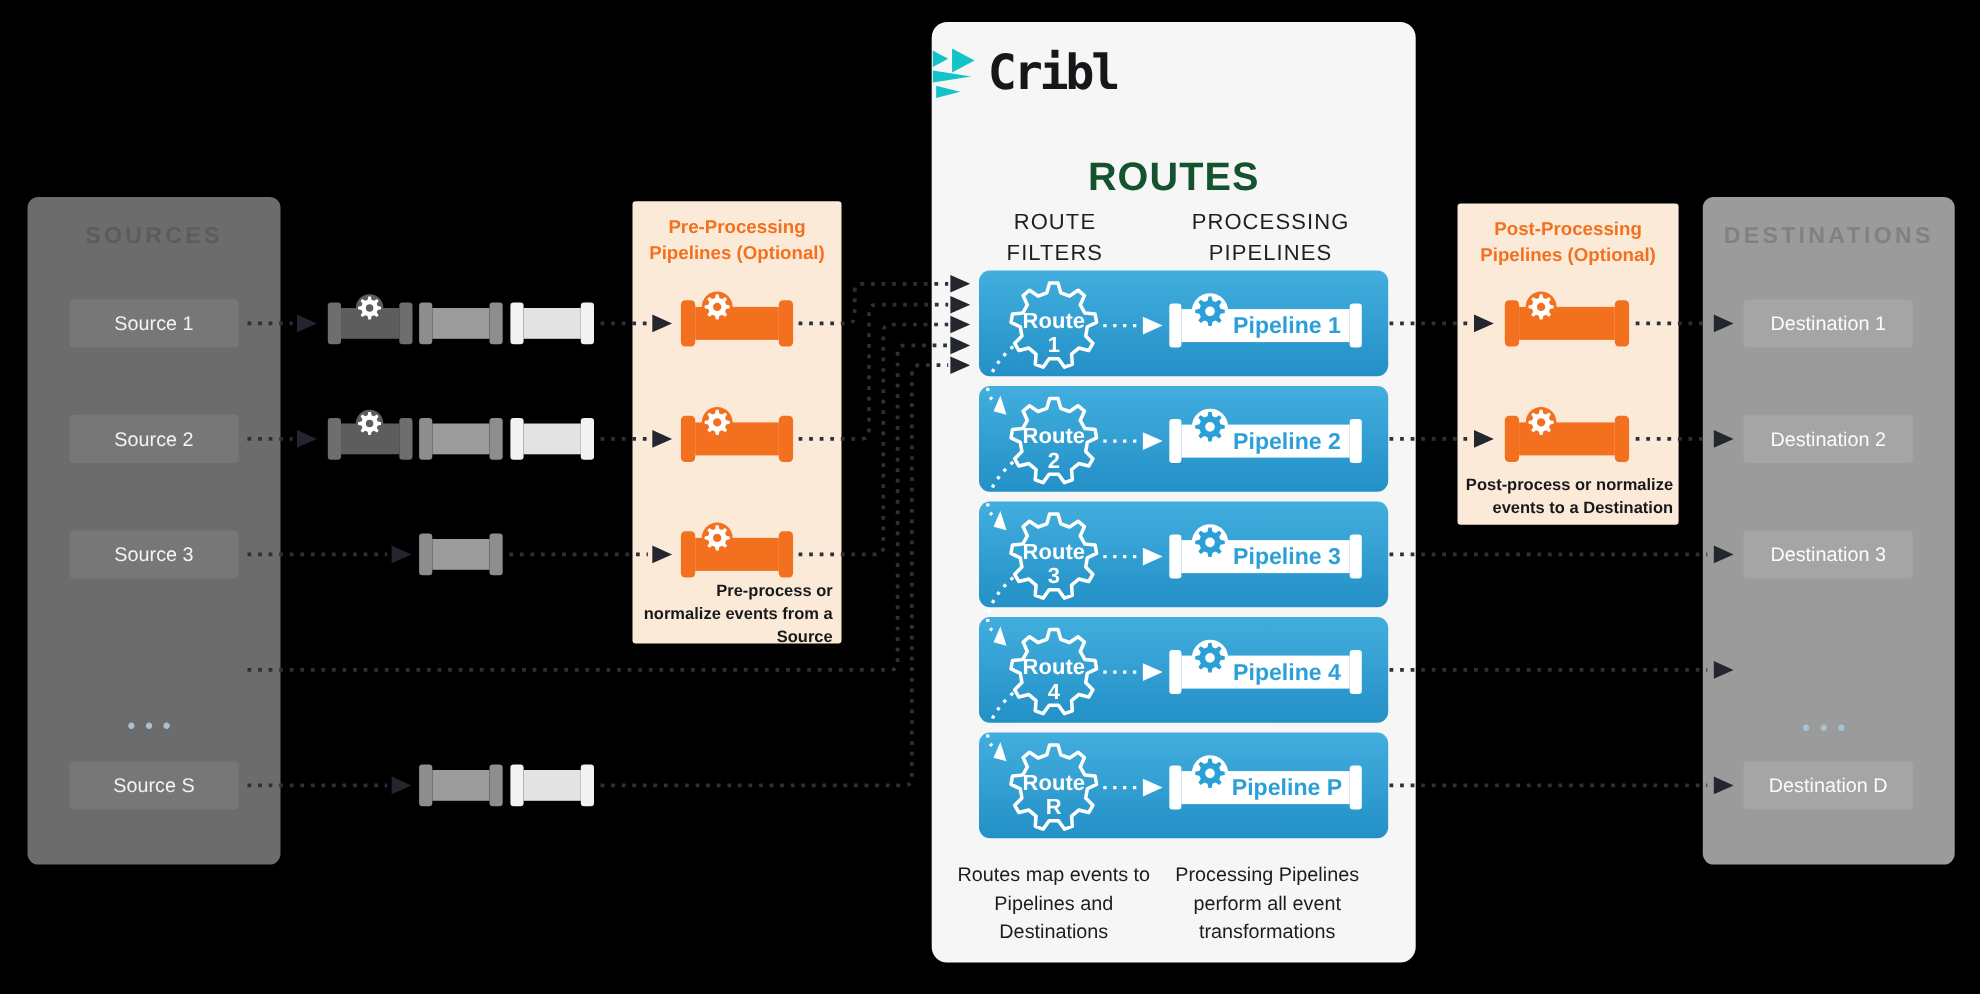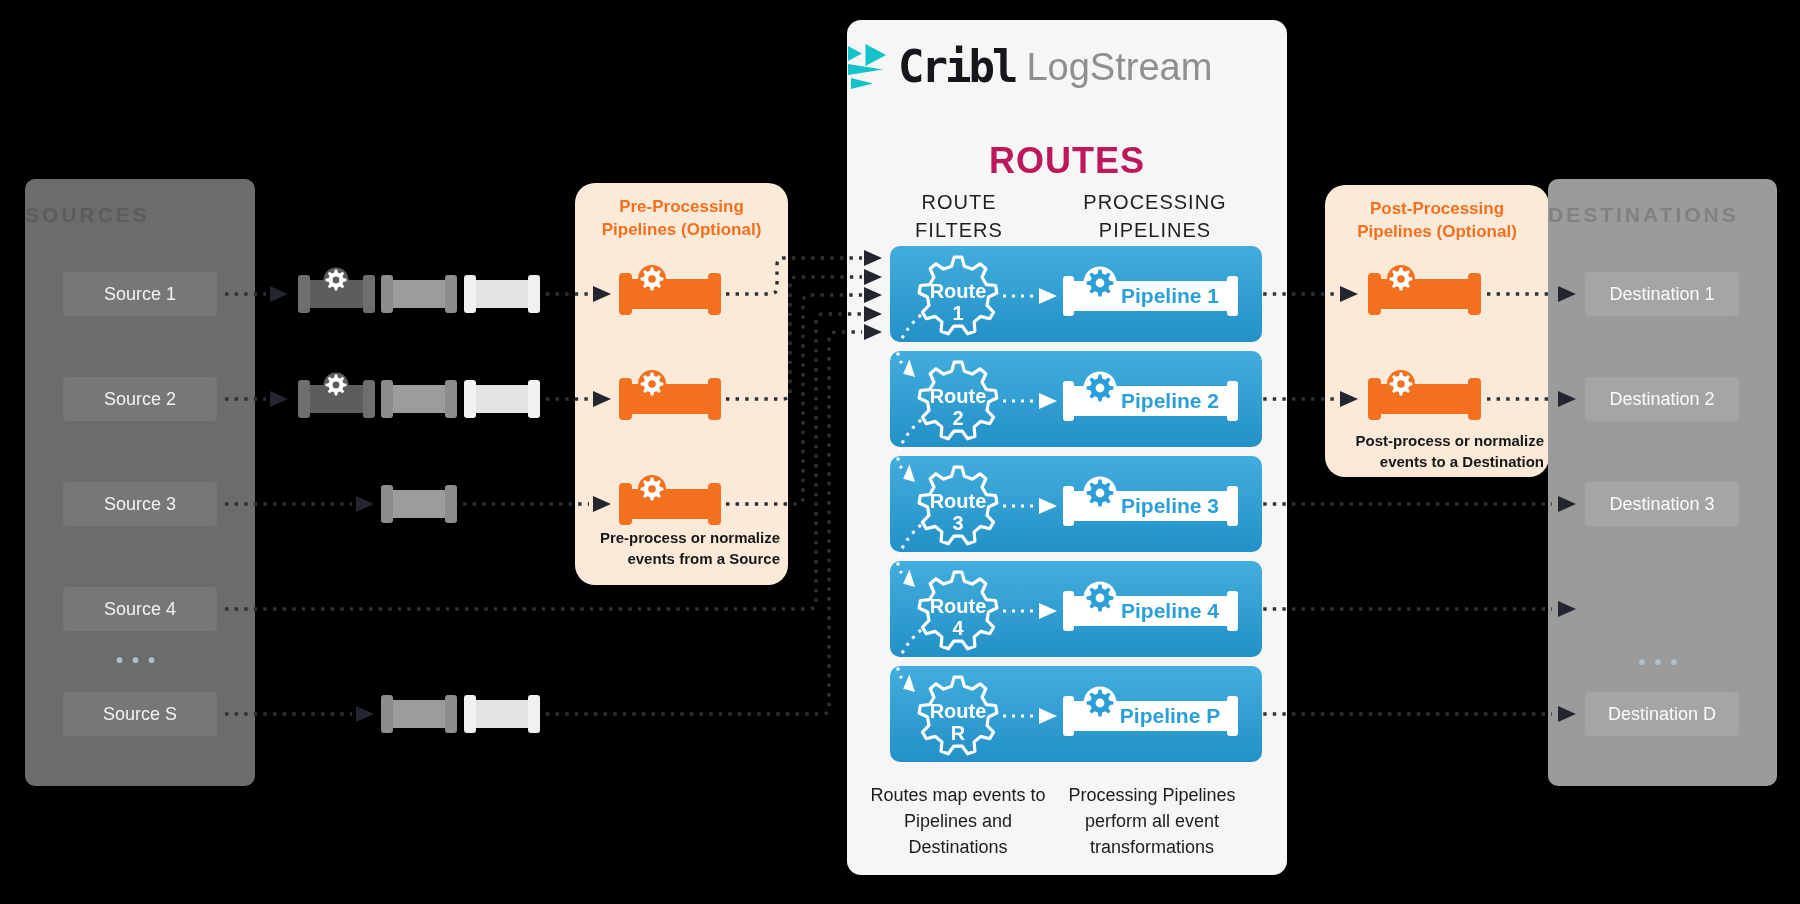--- a/index.html
+++ b/index.html
@@ -1,50 +1,50 @@
 <!DOCTYPE html>
 <html><head>
 <meta charset="utf-8">
 <style>
   html,body{margin:0;padding:0;background:#000;}
   #canvas{position:relative;width:1800px;height:904px;background:#000;overflow:hidden;
           font-family:"Liberation Sans",sans-serif;}
   .panel{position:absolute;border-radius:12px;}
   
-  .gray-panel .panel-title{position:absolute;left:0;right:0;top:24px;
+  .gray-panel .panel-title{position:absolute;left:0;right:0;top:24px;text-align:center;
       font-size:21px;font-weight:bold;letter-spacing:3px;}
   .row-item{position:absolute;width:154px;height:44px;border-radius:4px;
       display:flex;align-items:center;justify-content:center;font-size:18px;}
   .ellipsis{position:absolute;left:0;right:0;text-align:center;font-size:20px;
       font-weight:bold;letter-spacing:9px;color:#a9c2d2;}
   #sources-panel{left:25px;top:179px;width:230px;height:607px;background:#6c6c6c;border-radius:10px;}
   #sources-panel .panel-title{color:#5c5c5c;}
   #sources-panel .row-item{left:38px;background:#777777;color:#f3f3f3;}
   #destinations-panel{left:1548px;top:179px;width:229px;height:607px;background:#9b9b9b;border-radius:10px;}
   #destinations-panel .panel-title{color:#818181;}
   #destinations-panel .row-item{left:37px;background:#a5a5a5;color:#fbfbfb;}
   
-  .peach{background:#fcead9;border-radius:20px;padding-left:23px;}
+  .peach{background:#fcead9;border-radius:3px;}
   .peach .p-title{position:absolute;left:0;right:0;top:13px;text-align:center;
       color:#f3701f;font-size:17px;font-weight:bold;line-height:1.35;}
   .peach .p-caption{position:absolute;text-align:right;color:#17181a;
       font-size:15px;font-weight:600;line-height:1.4;}
   #pre-panel{left:575px;top:183px;width:190px;height:402px;}
   #pre-panel .p-caption{left:8px;right:8px;top:344px;}
   #post-panel{left:1325px;top:185px;width:201px;height:292px;}
   #post-panel .p-caption{left:5px;right:5px;top:245px;}
   
   #center-panel{left:847px;top:20px;width:440px;height:855px;background:#f6f6f6;border-radius:14px;}
   .logo-row{position:absolute;top:24px;left:0;right:0;display:flex;
       align-items:center;gap:11px;}
   .brand{font-family:"DejaVu Sans Mono",monospace;font-weight:bold;font-size:44px;
       letter-spacing:-3px;color:#15171a;line-height:1;}
   .product{font-size:38px;color:#8d8f92;line-height:1;}
   .routes-title{position:absolute;top:120px;left:0;right:0;text-align:center;
-      color:#be185d;font-size:36px;font-weight:bold;letter-spacing:1px;}
+      color:#14532d;font-size:36px;font-weight:bold;letter-spacing:1px;}
   .col-header{position:absolute;top:168px;text-align:center;color:#1f1f1f;
       font-size:20px;font-weight:500;letter-spacing:1px;line-height:1.4;}
   #col-route-filters{left:12px;width:200px;}
   #col-processing{left:218px;width:180px;}
   .center-caption{position:absolute;top:762px;text-align:center;color:#1c1c1e;
       font-size:18px;font-weight:500;line-height:1.45;}
   #caption-routes{left:18px;width:186px;}
   #caption-pipelines{left:205px;width:200px;}
   
   #overlay{position:absolute;left:0;top:0;z-index:5;pointer-events:none;}
@@ -64,21 +64,20 @@
 </head>
 <body>
 
 <div id="canvas">
 
   <div id="sources-panel" class="panel gray-panel">
     <div class="panel-title">SOURCES</div>
     <div class="row-item" style="top:93px">Source 1</div>
     <div class="row-item" style="top:198px">Source 2</div>
     <div class="row-item" style="top:303px">Source 3</div>
-    <div class="row-item" style="top:408px">Source 4</div>
     <div class="ellipsis" style="top:470px">•••</div>
     <div class="row-item" style="top:513px">Source S</div>
   </div>
 
   <div id="pre-panel" class="panel peach">
     <div class="p-title">
       <div>Pre-Processing</div>
       <div>Pipelines (Optional)</div>
     </div>
     <div class="p-caption">Pre-process or normalize events from a Source</div>
@@ -86,21 +85,20 @@
 
   <div id="center-panel" class="panel">
     <div class="logo-row">
       <svg width="40" height="46" viewBox="0 0 40 46">
         <polygon points="1,2 15,9.5 1,17" fill="#14c3ca"></polygon>
         <polygon points="18.5,0 39,11 18.5,22" fill="#14c3ca"></polygon>
         <polygon points="1,20 36,25.5 1,31" fill="#14c3ca"></polygon>
         <polygon points="4,34 26,39.5 4,45" fill="#14c3ca"></polygon>
       </svg>
       <span class="brand">Cribl</span>
-      <span class="product">LogStream</span>
     </div>
     <div class="routes-title">ROUTES</div>
     <div class="col-header" id="col-route-filters">
       <div>ROUTE</div>
       <div>FILTERS</div>
     </div>
     <div class="col-header" id="col-processing">
       <div>PROCESSING</div>
       <div>PIPELINES</div>
     </div>

